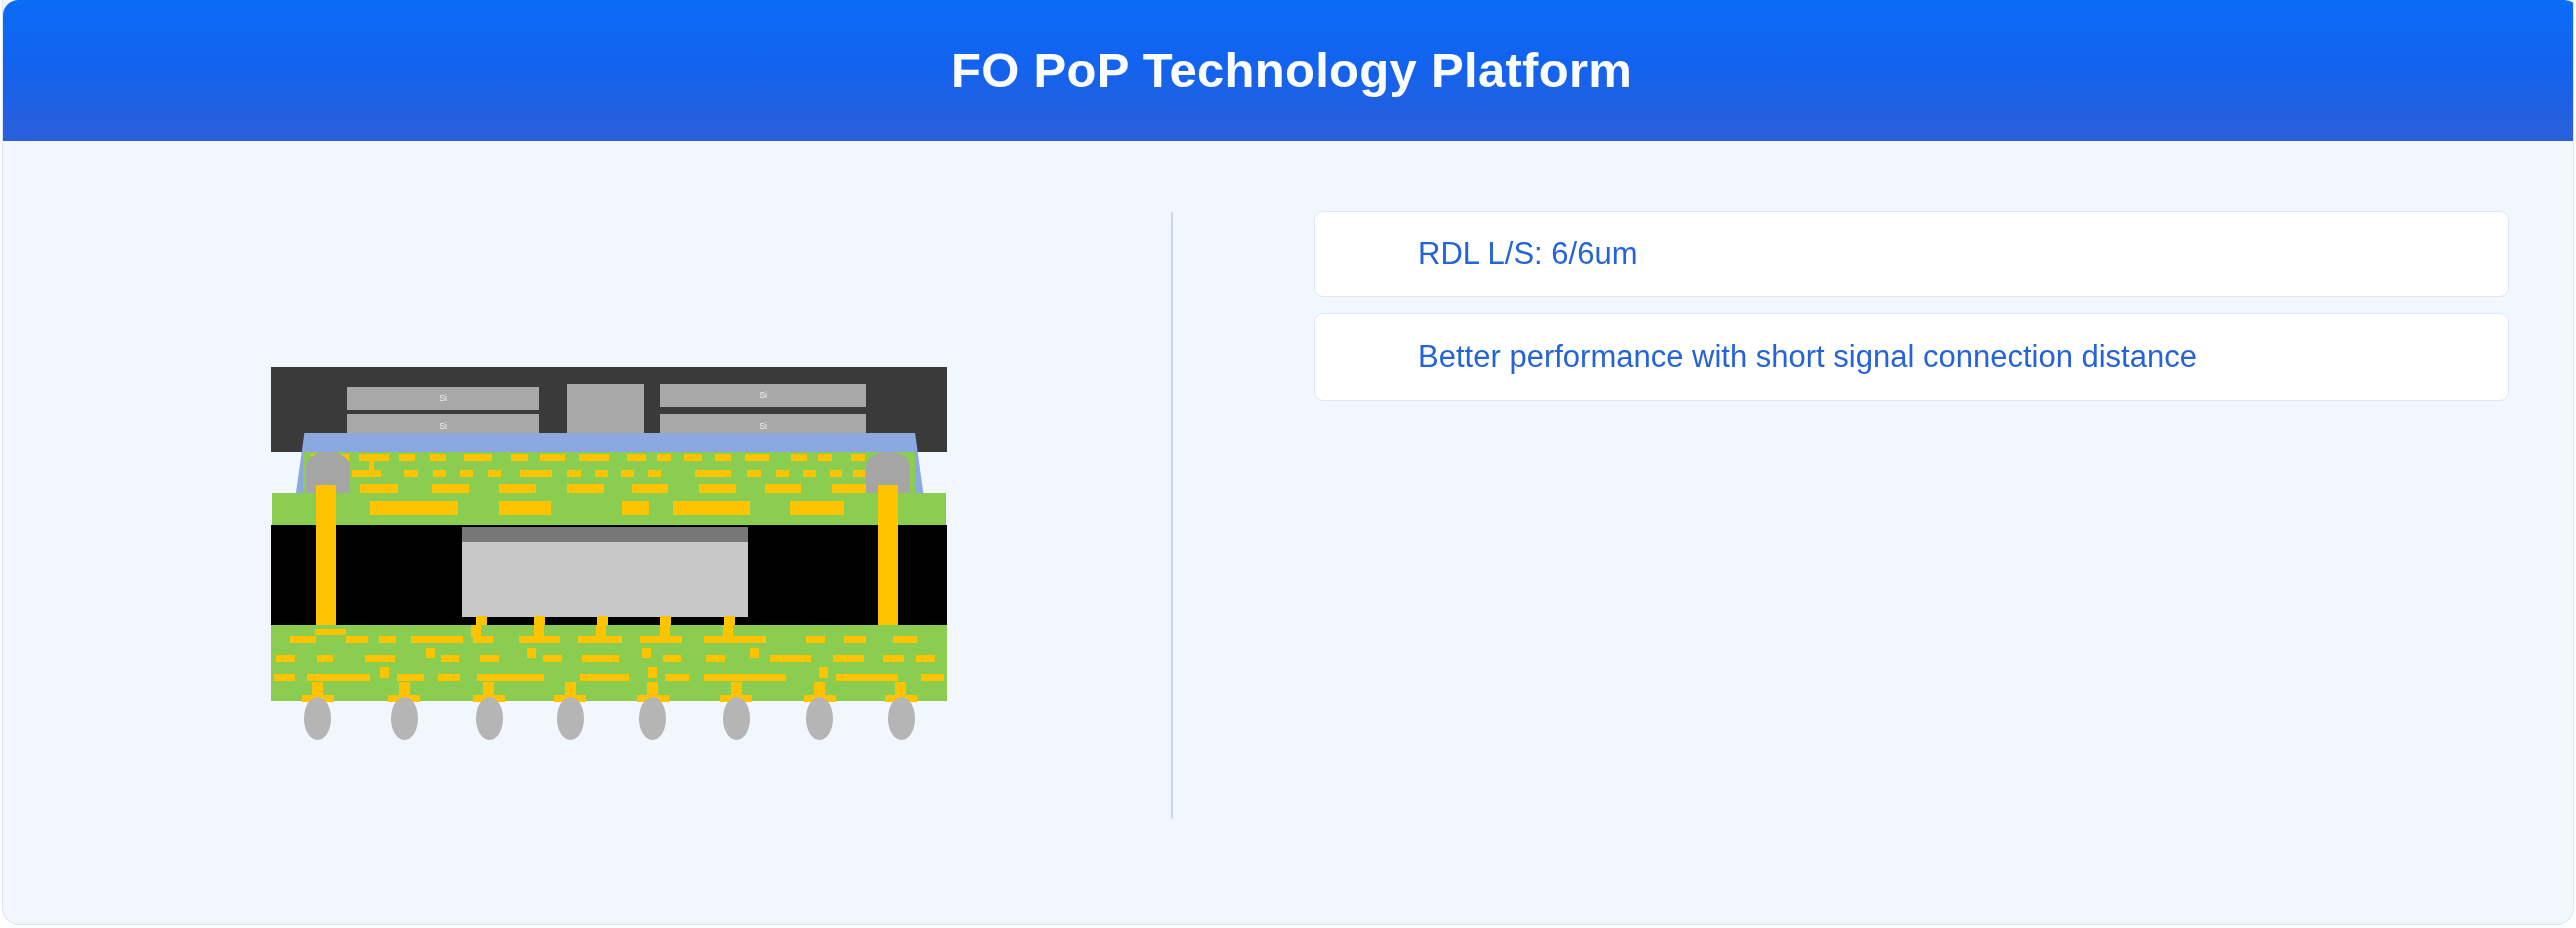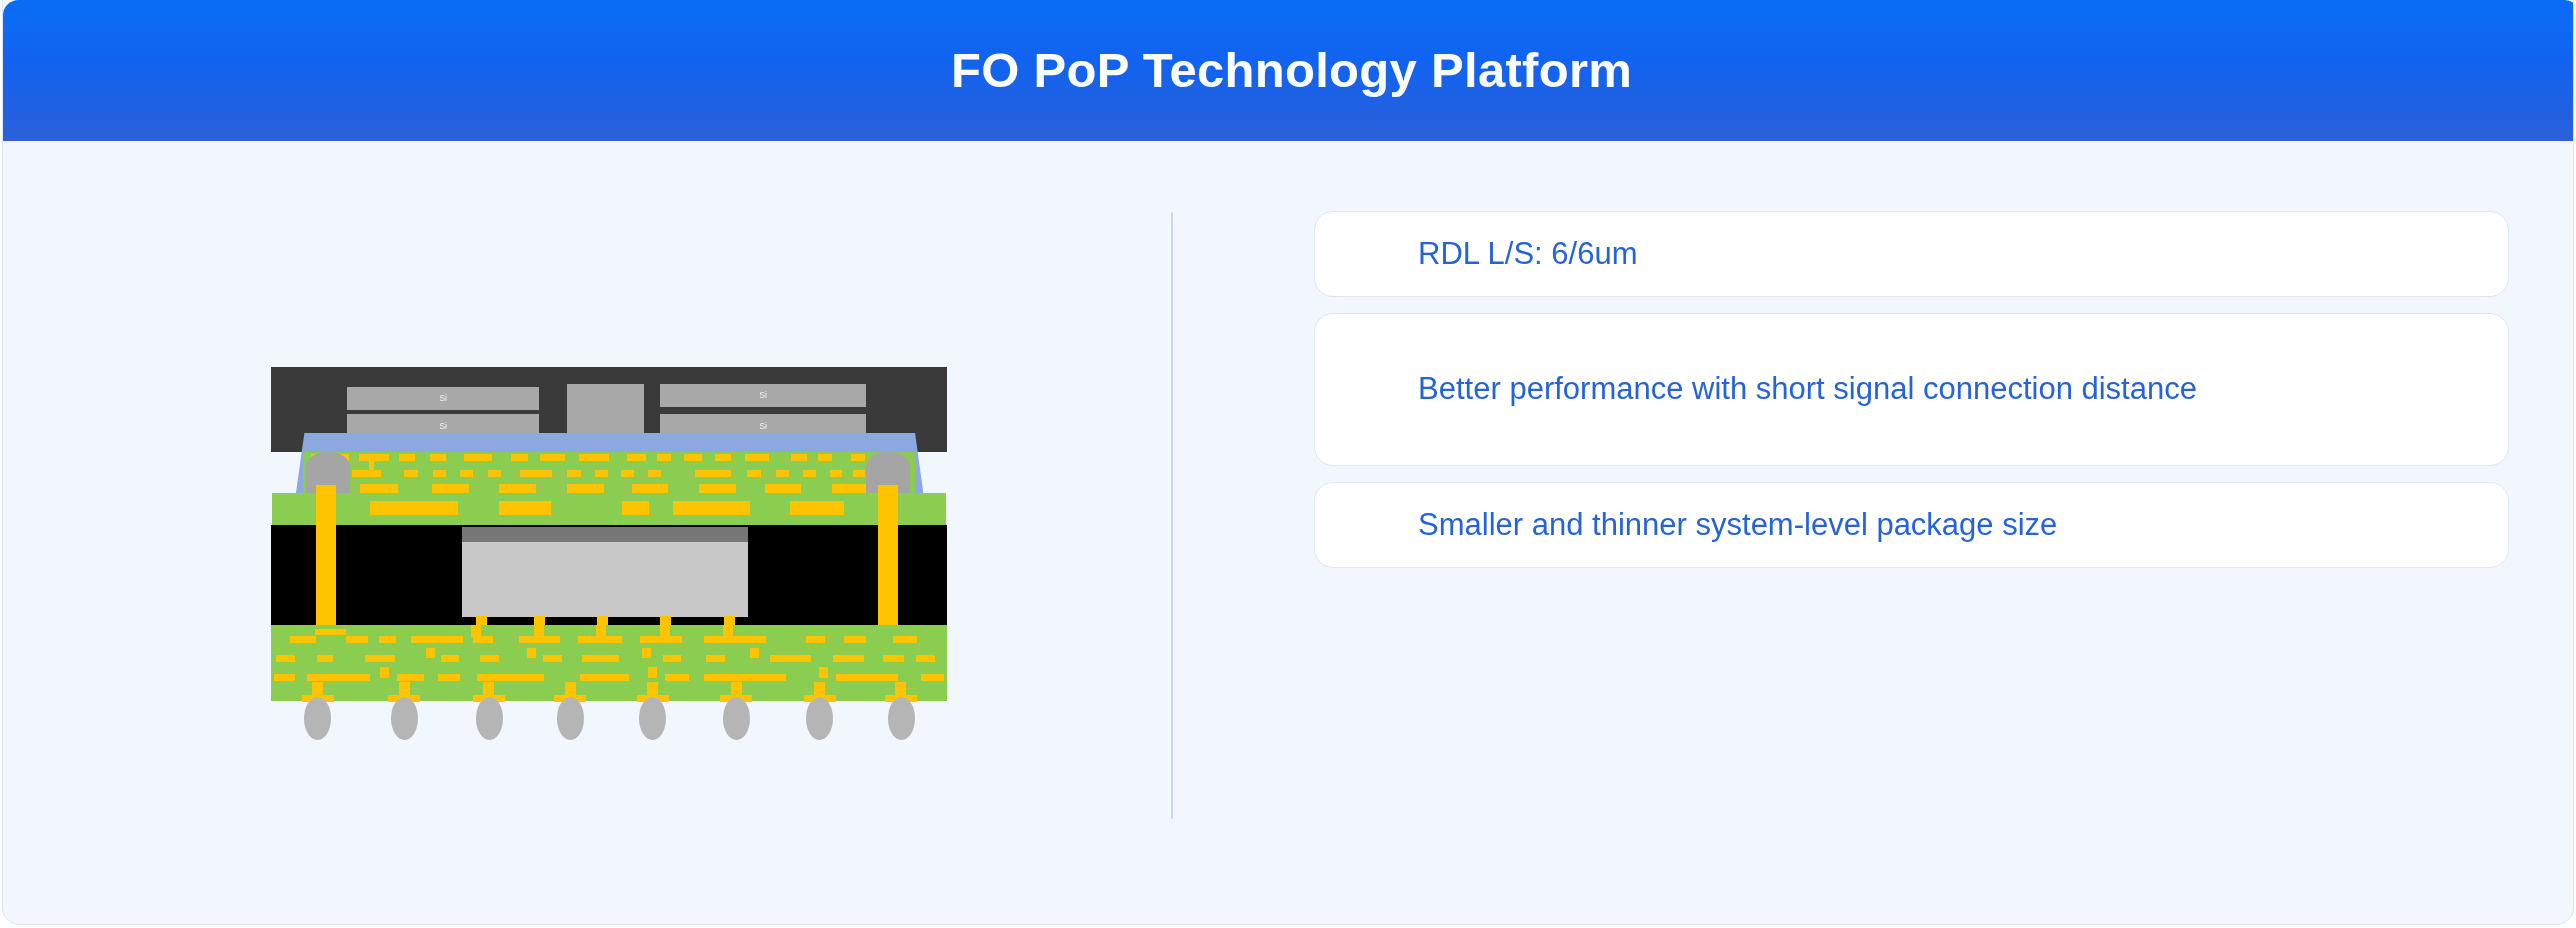--- a/index.html
+++ b/index.html
@@ -173,30 +173,30 @@
   
   .cards {
     position: absolute;
     left: 1311px;
     top: 70px;
     width: 1195px;
   }
   .card {
     background: #ffffff;
     border: 1.5px solid #dde6fa;
-    border-radius: 19px;
+    border-radius: 9px;
     box-sizing: border-box;
     width: 1195px;
     display: flex;
     align-items: center;
     margin-bottom: 16px;
   }
   .card-1 { height: 86px; }
   .card-2 { height: 126px; }
-  .card-3 { height: 153px; }
+  .card-3 { height: 88px; }
   .card-4 { height: 86px; }
   .card-text {
     color: #2563d9;
     font-size: 31px;
     line-height: 1.32;
     padding-left: 103px;
     padding-right: 62px;
     font-family: "Liberation Sans", sans-serif;
   }
   .card-2 .card-text, .card-3 .card-text { padding-left: 103px; }
@@ -395,21 +395,18 @@
 
       <div class="card card-1">
         <div class="card-text">RDL L/S: 6/6um</div>
       </div>
 
 
       <div class="card card-3">
         <div class="card-text">Better performance with short signal connection distance</div>
       </div>
 
-      <div class="card card-4">
-        <div class="card-text">Smaller and thinner system-level package size</div>
-      </div>
 
     </div>
 
   </div>
 </div>
 
 
 </body></html>

